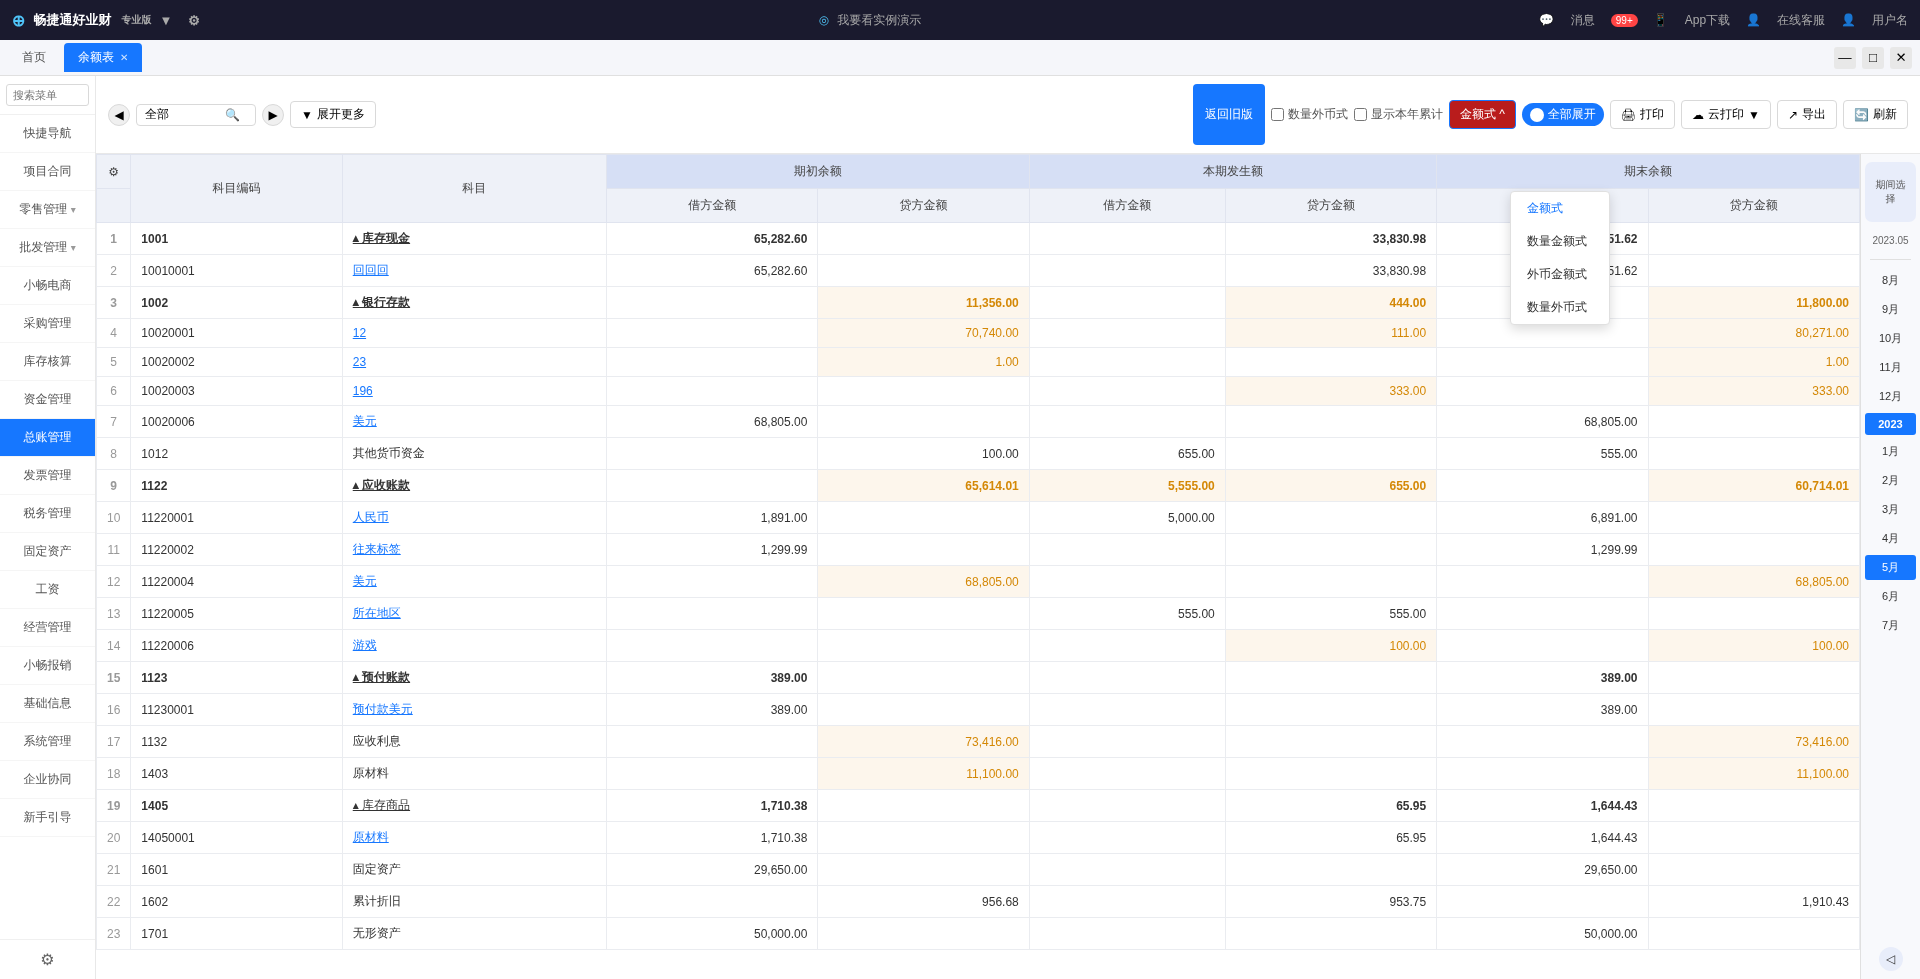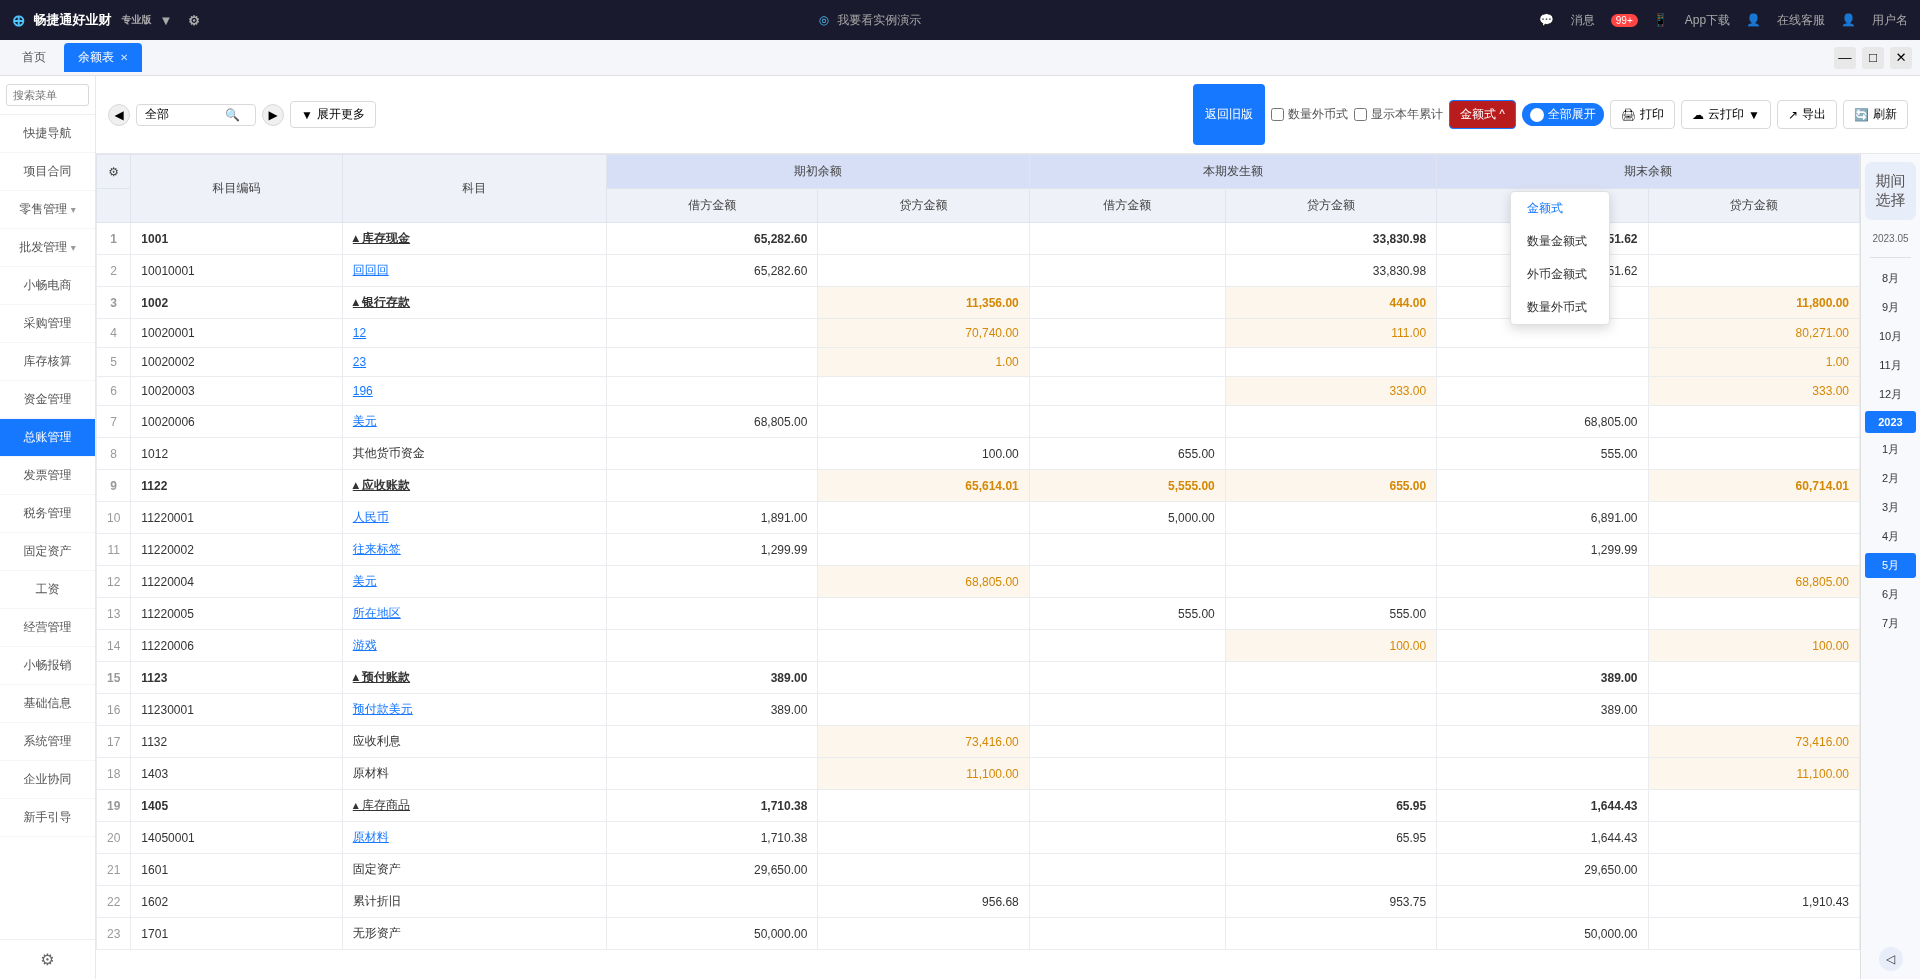--- a/index.html
+++ b/index.html
@@ -62,21 +62,21 @@
     
     .settings-col { width: 30px; }
 
     
     .dropdown-menu { position: absolute; top: 115px; right: 310px; background: #fff; border: 1px solid #e0e0e0; border-radius: 4px; box-shadow: 0 4px 12px rgba(0,0,0,0.15); z-index: 100; min-width: 100px; }
     .dropdown-item { padding: 8px 16px; font-size: 12px; cursor: pointer; color: #333; }
     .dropdown-item.selected { color: #1677ff; font-weight: 500; }
 
     
     .right-panel { width: 60px; background: #f8f9fc; border-left: 1px solid #e0e0e0; display: flex; flex-direction: column; align-items: center; padding: 8px 4px; gap: 4px; overflow-y: auto; }
-    .right-panel-header { font-size: 15px; color: #555; background: #e8edfa; border-radius: 7px; padding: 10px 6px; text-align: center; width: 100%; margin-bottom: 4px; }
+    .right-panel-header { font-size: 10px; color: #555; background: #e8edfa; border-radius: 7px; padding: 16px 6px; text-align: center; width: 100%; margin-bottom: 4px; }
     .right-panel-item { font-size: 11px; color: #333; padding: 5px 4px; text-align: center; cursor: pointer; border-radius: 3px; width: 100%; }
     .right-panel-item.active-month { background: #1677ff; color: #fff; border-radius: 3px; }
     .right-panel-item.current-year { background: #1677ff; color: #fff; border-radius: 3px; font-weight: bold; }
     .right-panel-divider { width: 80%; height: 1px; background: #e0e0e0; margin: 4px 0; }
 
     
     ::-webkit-scrollbar { width: 6px; height: 6px; }
     ::-webkit-scrollbar-thumb { background: #ccc; border-radius: 3px; }
   </style>
 </head>

